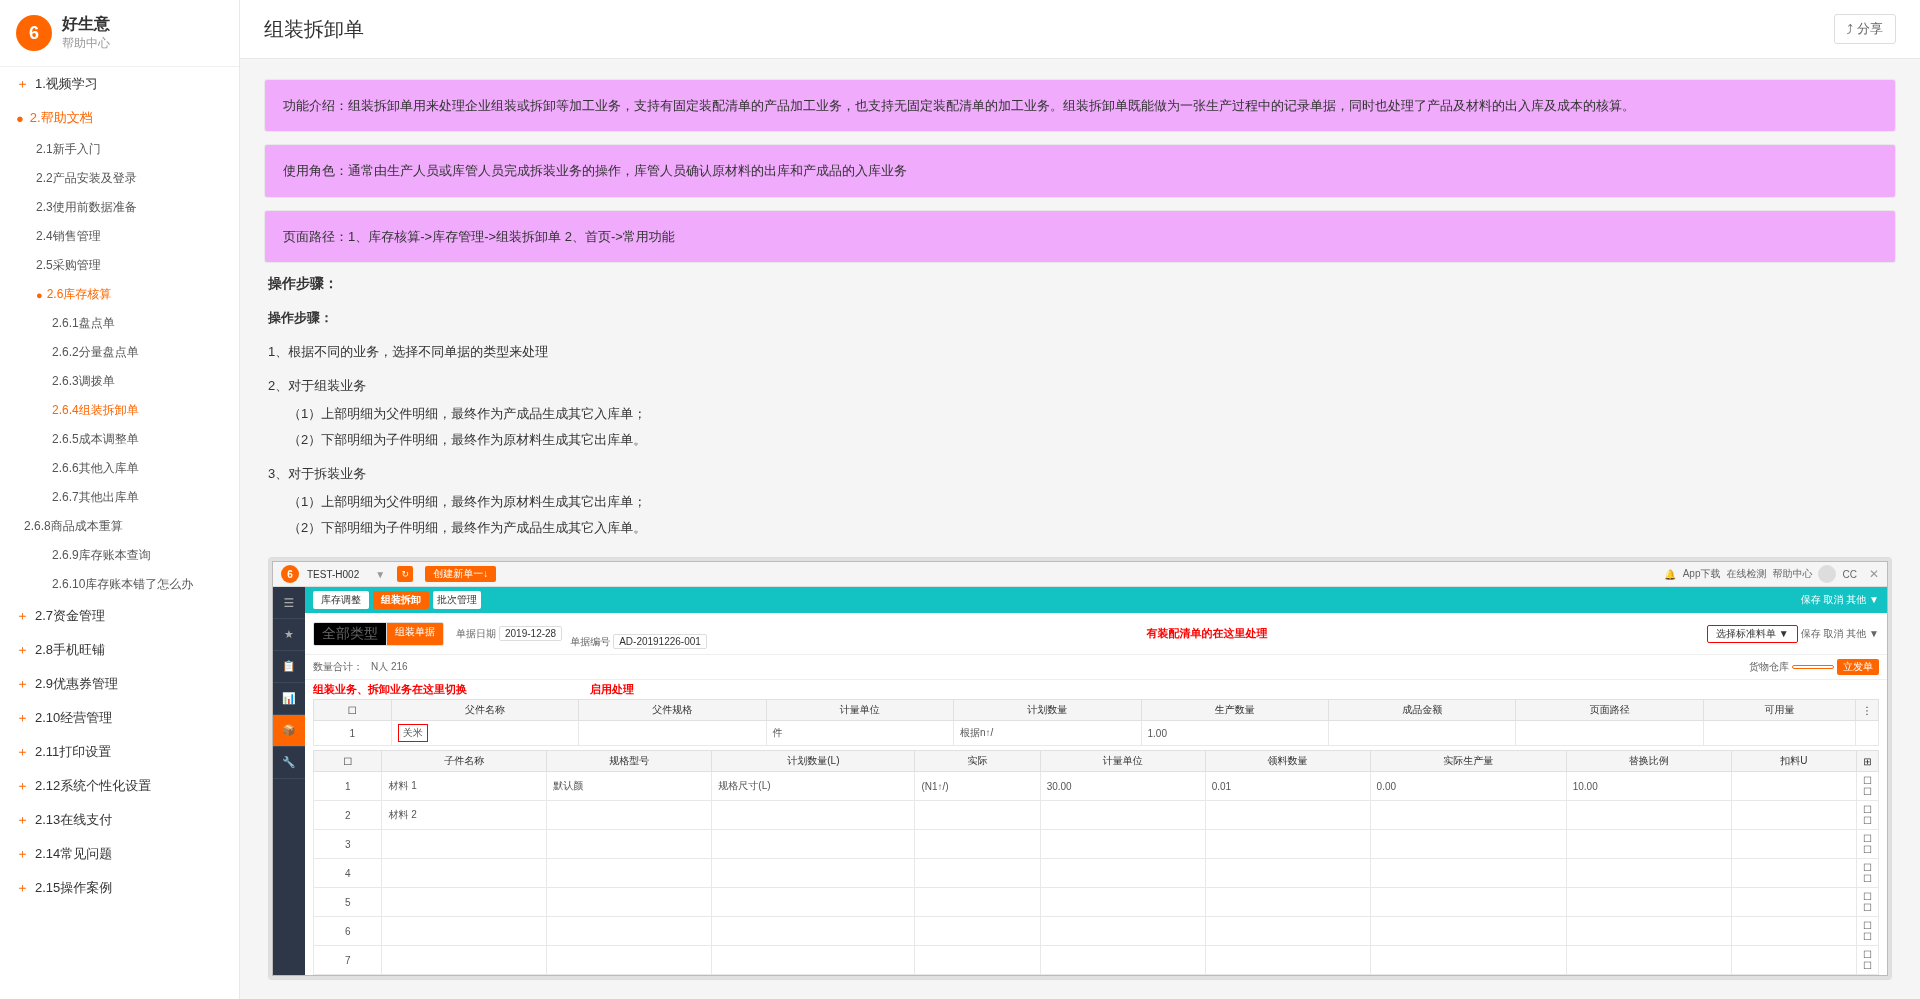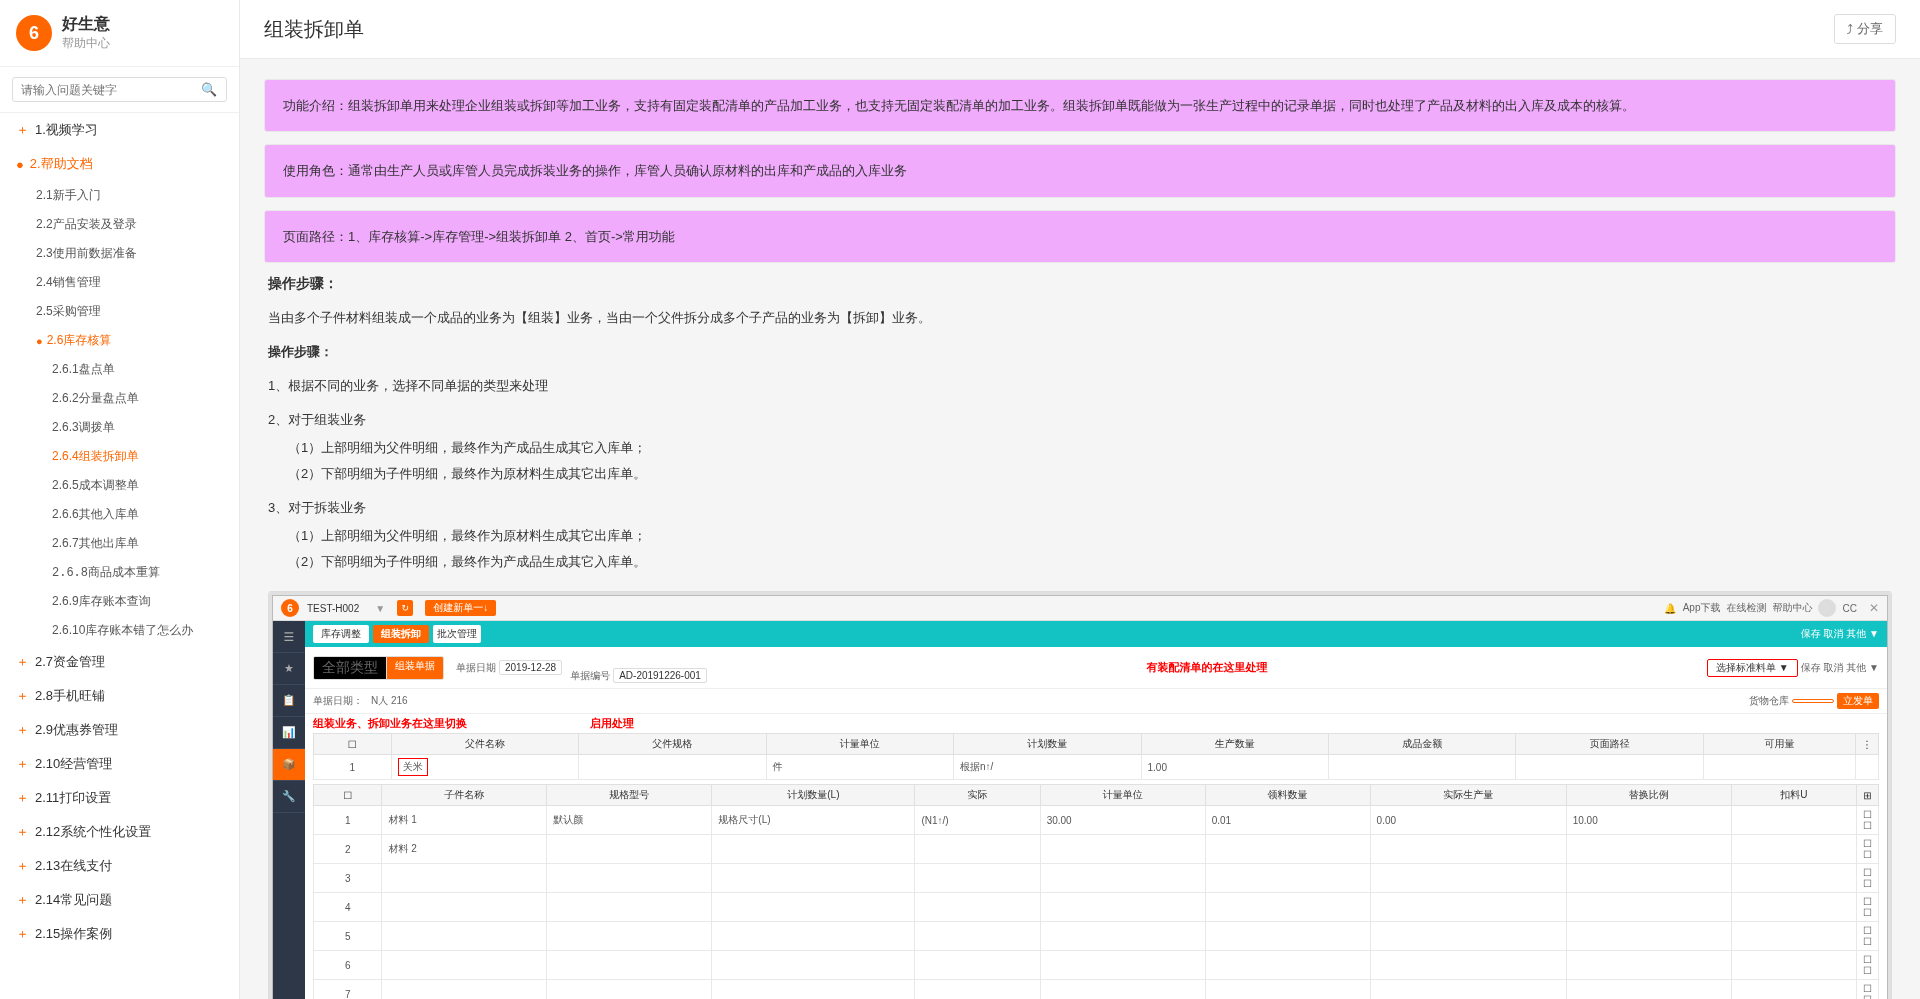--- a/index.html
+++ b/index.html
@@ -159,26 +159,20 @@
   <div id="logo-area">
     <div class="logo-circle">
       <span>6</span>
     </div>
     <div>
       <div class="logo-text">好生意</div>
       <div class="logo-sub">帮助中心</div>
     </div>
   </div>
 
-  <div id="search-area">
-    <div class="search-box">
-      <input type="text" placeholder="请输入问题关键字" style="">
-      <span class="search-icon">🔍</span>
-    </div>
-  </div>
 
   <div class="nav-item section">
     <span class="plus">＋</span>
     <span>1.视频学习</span>
   </div>
 
   <div class="nav-item section active">
     <span class="minus">●</span>
     <span>2.帮助文档</span>
   </div>
@@ -194,21 +188,21 @@
     <span>2.6库存核算</span>
   </div>
 
   <div class="sub-item" style="padding-left:52px; font-size:12px;">2.6.1盘点单</div>
   <div class="sub-item" style="padding-left:52px; font-size:12px;">2.6.2分量盘点单</div>
   <div class="sub-item" style="padding-left:52px; font-size:12px;">2.6.3调拨单</div>
   <div class="sub-item active" style="padding-left:52px; font-size:12px; color:#f60;">2.6.4组装拆卸单</div>
   <div class="sub-item" style="padding-left:52px; font-size:12px;">2.6.5成本调整单</div>
   <div class="sub-item" style="padding-left:52px; font-size:12px;">2.6.6其他入库单</div>
   <div class="sub-item" style="padding-left:52px; font-size:12px;">2.6.7其他出库单</div>
-  <div class="sub-item" style="padding-left:52px; font-size:12px;font-family:Liberation Mono, monospace;">2.6.8商品成本重算</div>
+  <div class="sub-item" style="padding-left:24px; font-size:12px;">2.6.8商品成本重算</div>
   <div class="sub-item" style="padding-left:52px; font-size:12px;">2.6.9库存账本查询</div>
   <div class="sub-item" style="padding-left:52px; font-size:12px;">2.6.10库存账本错了怎么办</div>
 
   <div class="nav-item section">
     <span class="plus">＋</span>
     <span>2.7资金管理</span>
   </div>
   <div class="nav-item section">
     <span class="plus">＋</span>
     <span>2.8手机旺铺</span>
@@ -263,23 +257,20 @@
     </div>
 
     <div class="info-block">
       <span>页面路径：1、库存核算-&gt;库存管理-&gt;组装拆卸单 2、首页-&gt;常用功能</span>
     </div>
 
     <div style="padding: 0 4px;">
       <div class="section-title">操作步骤：</div>
 
 
-      <div class="step-block">
-        <span>当由多个子件材料组装成一个成品的业务为【组装】业务，当由一个父件拆分成多个子产品的业务为【拆卸】业务。</span>
-      </div>
 
       <div class="step-block" style="font-weight:bold;">
         <span>操作步骤：</span>
       </div>
 
       <div class="step-block">
         <span>1、根据不同的业务，选择不同单据的类型来处理</span>
       </div>
       <div class="step-block">
         <span>2、对于组装业务</span>
@@ -359,21 +350,21 @@
                     <div style="border:1px solid #ddd;padding:1px 5px;background:#fff;border-radius:2px;">AD-20191226-001</div>
                   </div>
                   <div style="flex:1;text-align:center;color:red;font-size:11px;font-weight:bold;">有装配清单的在这里处理</div>
                   <div style="display:flex;align-items:center;gap:3px;">
                     <div style="border:1px solid red;padding:1px 8px;background:#fff;border-radius:2px;font-size:10px;">选择标准料单 ▼</div>
                     <div style="font-size:10px;color:#666;">保存 取消 其他 ▼</div>
                   </div>
                 </div>
 
                 <div style="padding:4px 8px;border-bottom:1px solid #eee;display:flex;align-items:center;gap:8px;position:relative;">
-                  <div style="font-size:10px;color:#666;">单据日期：</div>
+                  <div style="font-size:10px;color:#666;">数量合计：</div>
                   <div style="font-size:10px;color:#666;">N人 216</div>
                   <div style="flex:1;"></div>
                   <div style="display:flex;align-items:center;gap:3px;">
                     <span style="font-size:10px;color:#666;">货物仓库</span>
                     <div style="border:1px solid #f60;padding:1px 20px;background:#fff;border-radius:2px;font-size:10px;"></div>
                     <div style="background:#f60;color:#fff;padding:1px 6px;border-radius:2px;font-size:10px;">立发单</div>
                   </div>
                 </div>
 
                 <div style="padding:2px 8px;font-size:11px;color:red;font-weight:bold;position:relative;">

